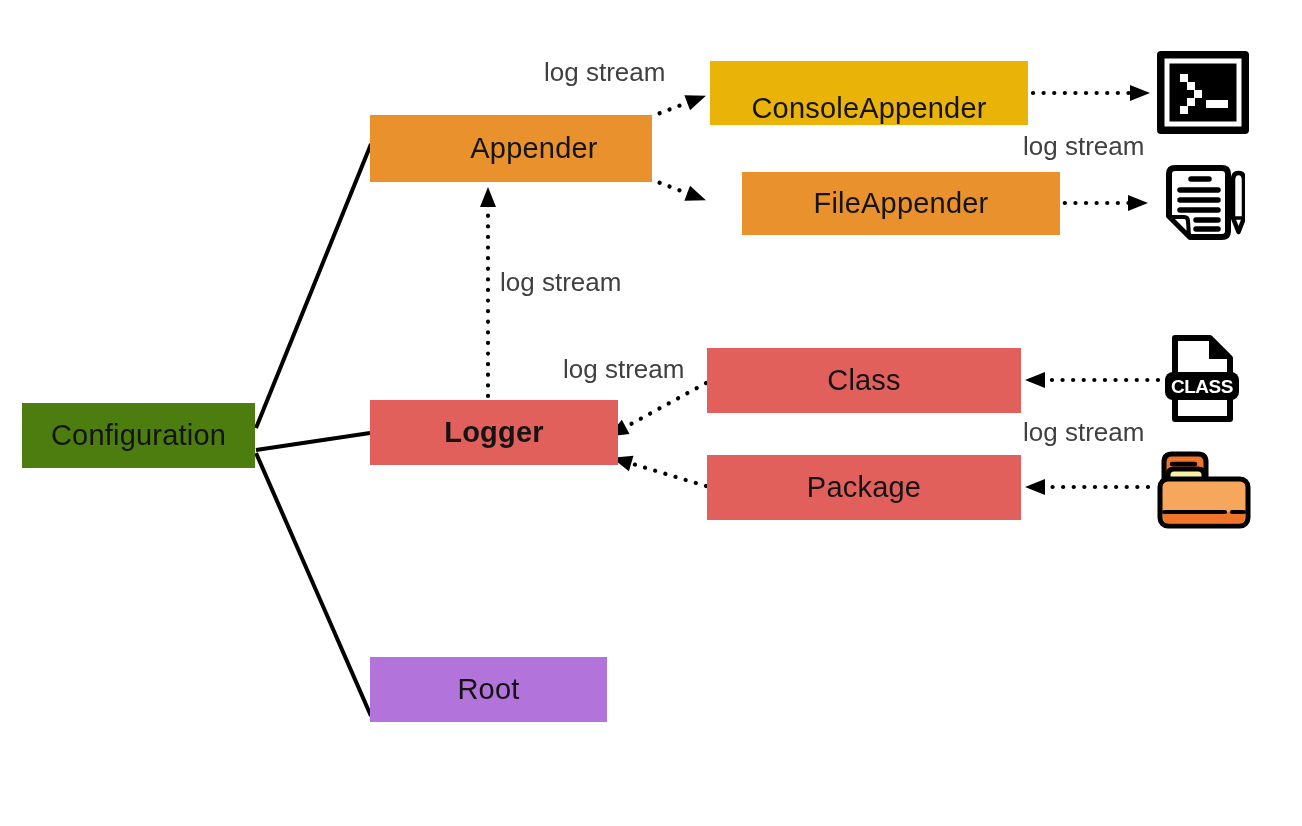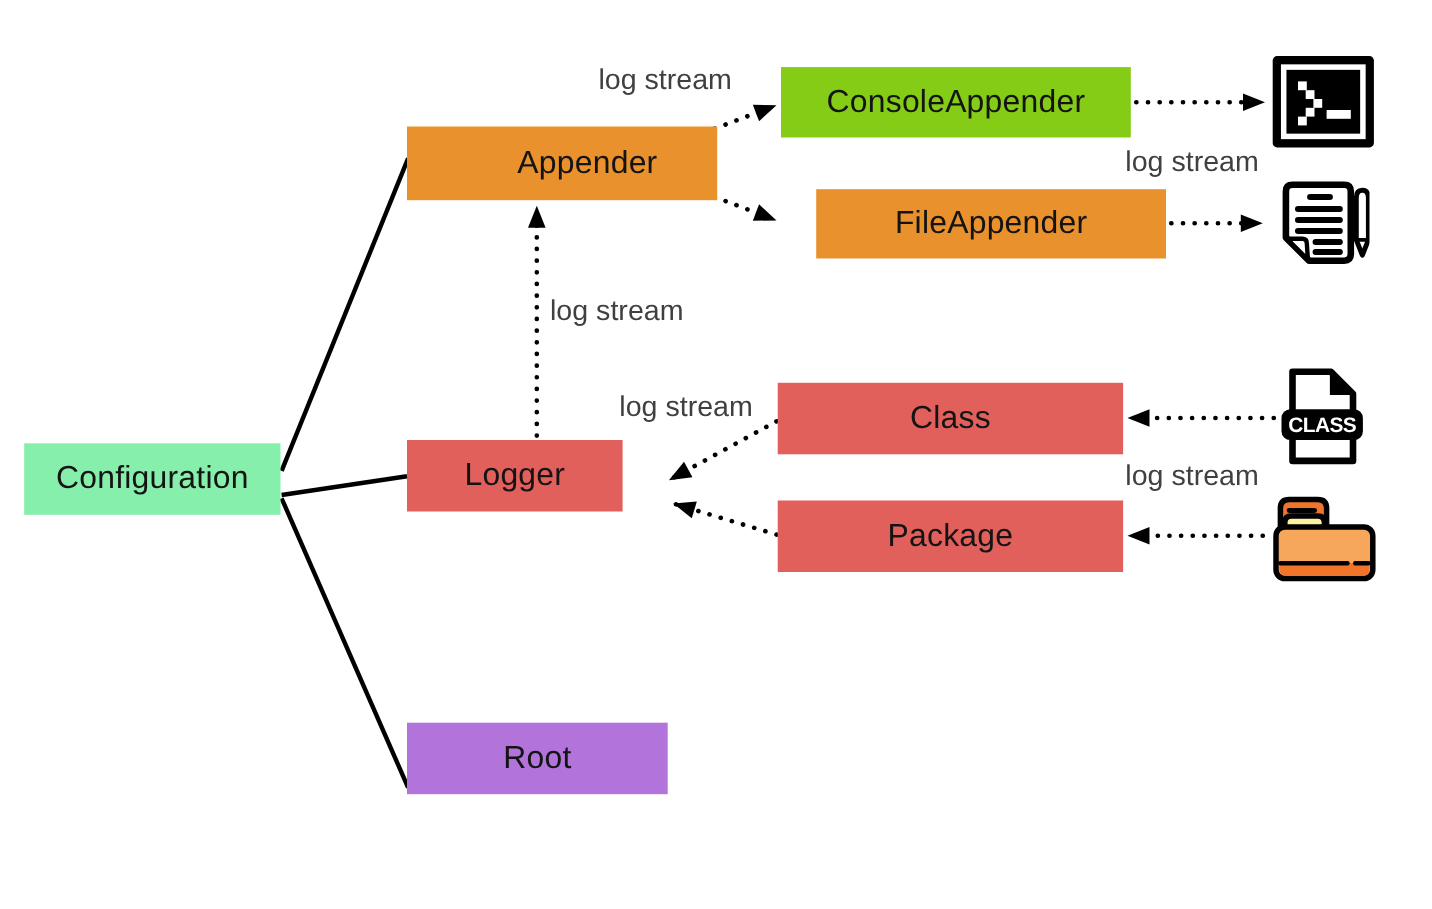--- a/index.html
+++ b/index.html
@@ -33,33 +33,33 @@
     <line x1="610" y1="164" x2="705" y2="200" stroke="#000" stroke-width="4.2" stroke-linecap="round" stroke-dasharray="0.1 10.5" marker-end="url(#arrow)"></line>
     <line x1="1033" y1="93" x2="1149" y2="93" stroke="#000" stroke-width="4.2" stroke-linecap="round" stroke-dasharray="0.1 10.5" marker-end="url(#arrow)"></line>
     <line x1="1033" y1="203" x2="1147" y2="203" stroke="#000" stroke-width="4.2" stroke-linecap="round" stroke-dasharray="0.1 10.5" marker-end="url(#arrow)"></line>
     <line x1="488" y1="396" x2="488" y2="188" stroke="#000" stroke-width="4.2" stroke-linecap="round" stroke-dasharray="0.1 10.5" marker-end="url(#arrow)"></line>
     <line x1="706" y1="383" x2="609" y2="436" stroke="#000" stroke-width="4.2" stroke-linecap="round" stroke-dasharray="0.1 10.5" marker-end="url(#arrow)"></line>
     <line x1="706" y1="486" x2="613" y2="458" stroke="#000" stroke-width="4.2" stroke-linecap="round" stroke-dasharray="0.1 10.5" marker-end="url(#arrow)"></line>
     <line x1="1158" y1="380" x2="1026" y2="380" stroke="#000" stroke-width="4.2" stroke-linecap="round" stroke-dasharray="0.1 10.5" marker-end="url(#arrow)"></line>
     <line x1="1148" y1="487" x2="1026" y2="487" stroke="#000" stroke-width="4.2" stroke-linecap="round" stroke-dasharray="0.1 10.5" marker-end="url(#arrow)"></line>
   </svg>
 
-  <div class="node" style="left: 22px; top: 403px; width: 233px; height: 65px; background-color: #86efac;">
+  <div class="node" style="left: 22px; top: 403px; width: 233px; height: 65px; background-color: #4d7c0f;">
     <span>Configuration</span>
   </div>
   <div class="node" style="left: 370px; top: 115px; width: 236px; height: 67px; background-color: rgb(232, 145, 45); padding-left: 46px;">
     <span>Appender</span>
   </div>
-  <div class="node" style="left: 710px; top: 61px; width: 318px; height: 64px; background-color: #84cc16;">
+  <div class="node" style="left: 710px; top: 61px; width: 318px; height: 64px; background-color: #eab308; align-items: flex-end;">
     <span>ConsoleAppender</span>
   </div>
   <div class="node" style="left: 742px; top: 172px; width: 318px; height: 63px; background-color: rgb(232, 145, 45);">
     <span>FileAppender</span>
   </div>
-  <div class="node" style="left: 370px; top: 400px; width: 196px; height: 65px; background-color: rgb(226, 96, 92);">
+  <div class="node" style="left: 370px; top: 400px; width: 248px; height: 65px; background-color: rgb(226, 96, 92); font-weight: bold;">
     <span>Logger</span>
   </div>
   <div class="node" style="left: 707px; top: 348px; width: 314px; height: 65px; background-color: rgb(226, 96, 92);">
     <span>Class</span>
   </div>
   <div class="node" style="left: 707px; top: 455px; width: 314px; height: 65px; background-color: rgb(226, 96, 92);">
     <span>Package</span>
   </div>
   <div class="node" style="left: 370px; top: 657px; width: 237px; height: 65px; background-color: rgb(178, 115, 218);">
     <span>Root</span>

